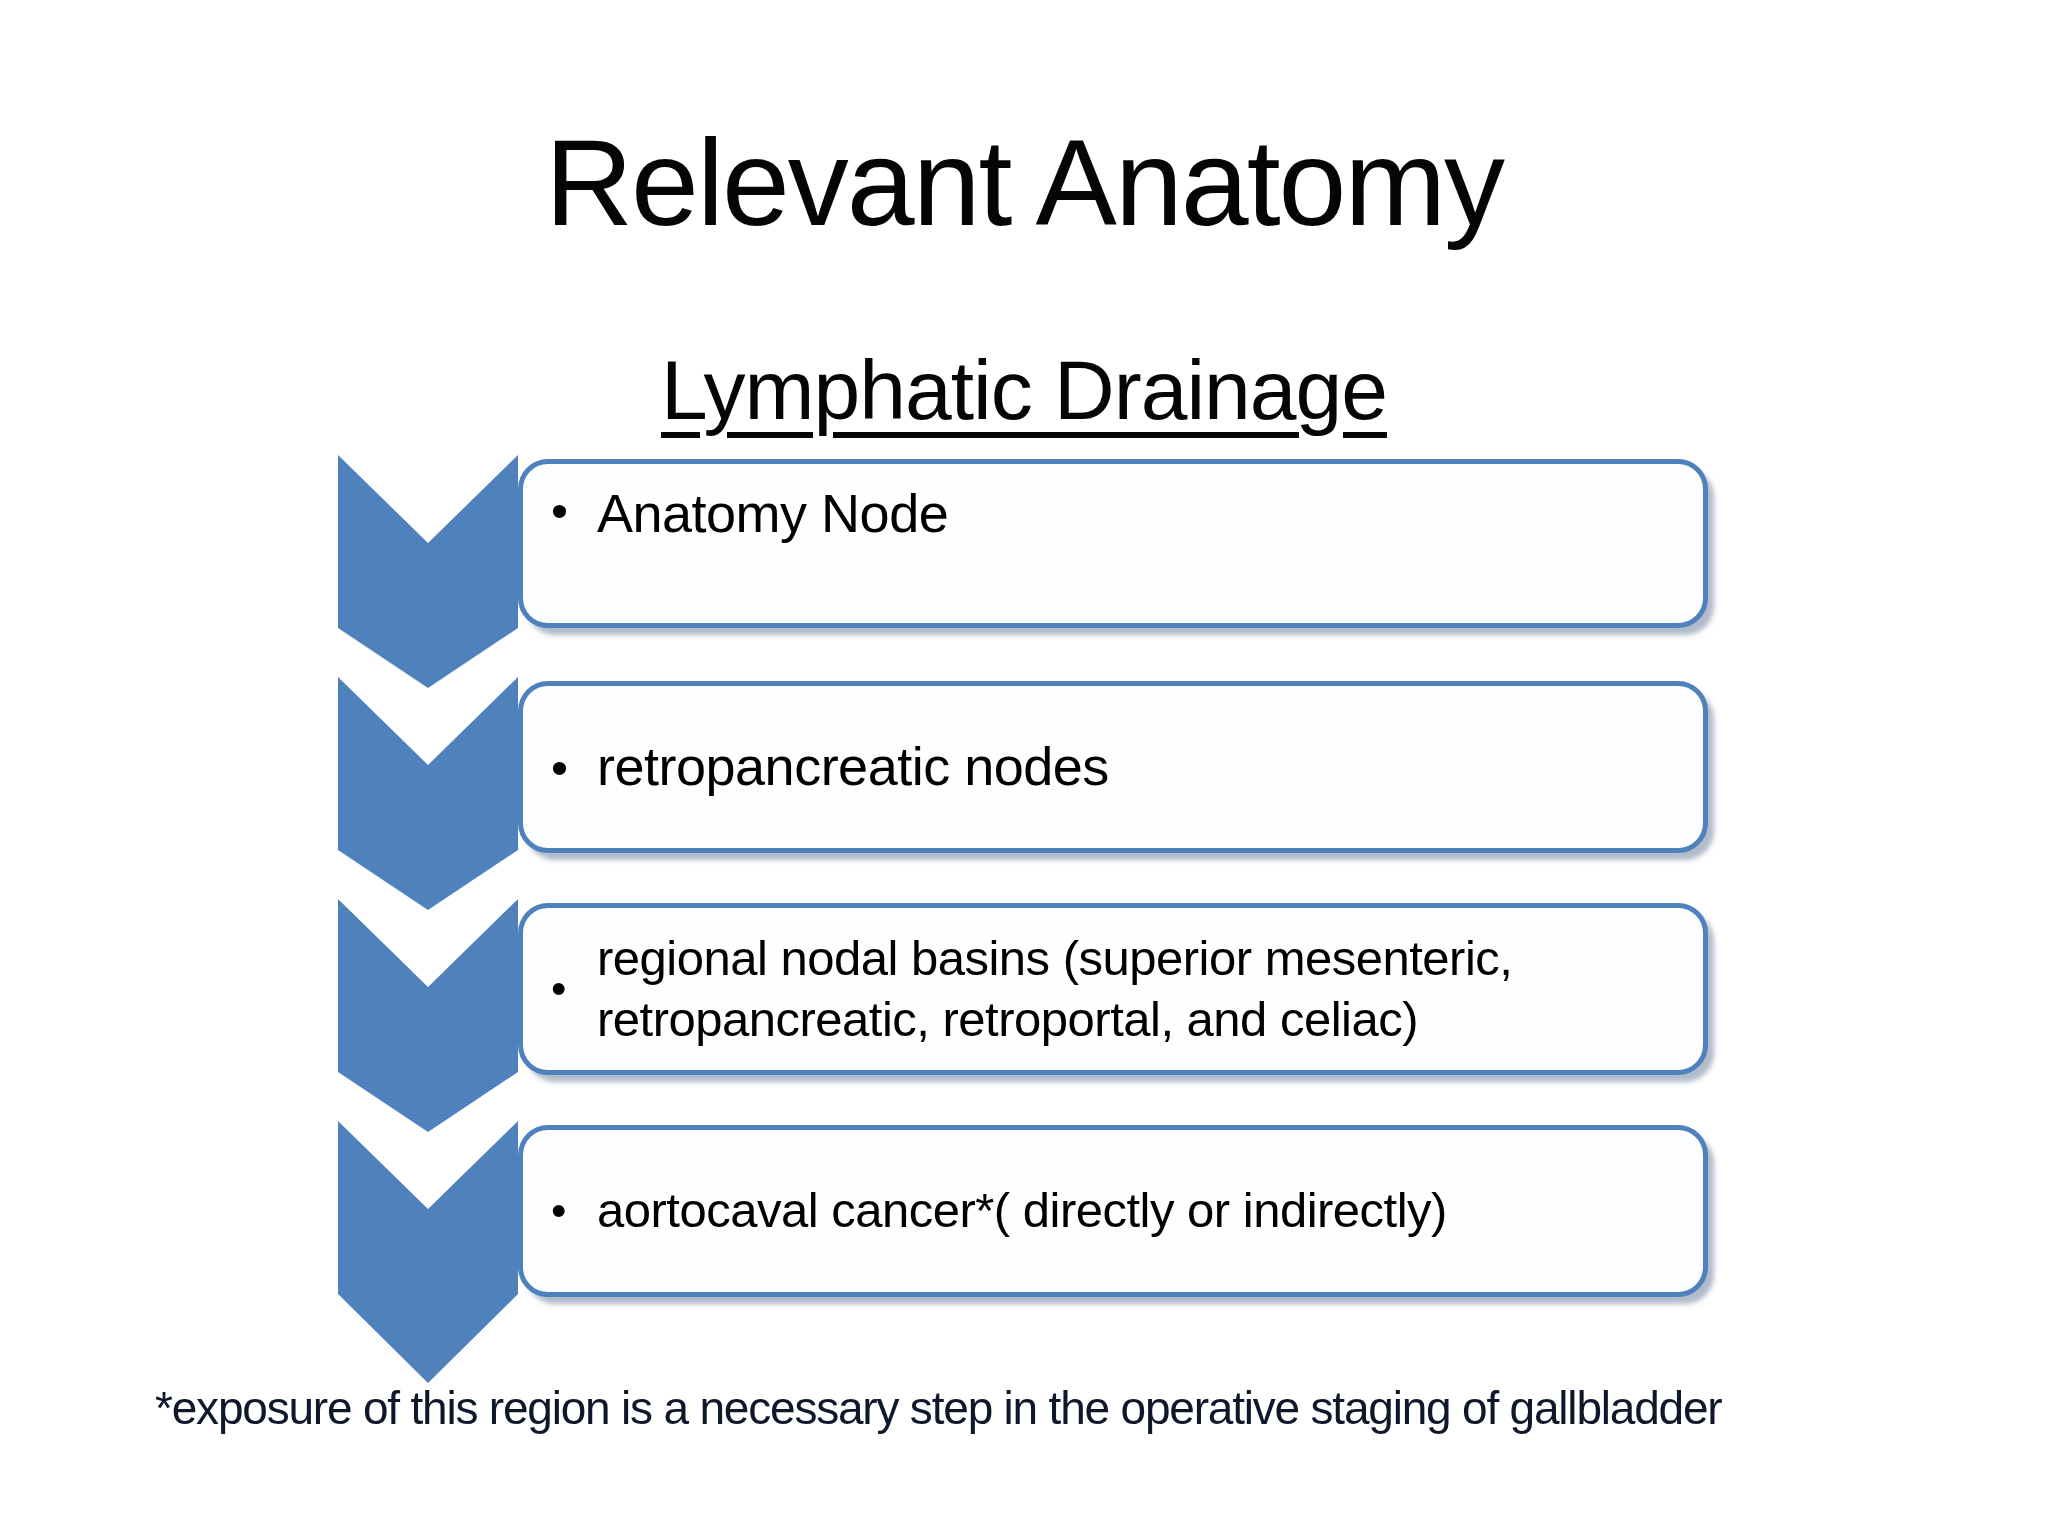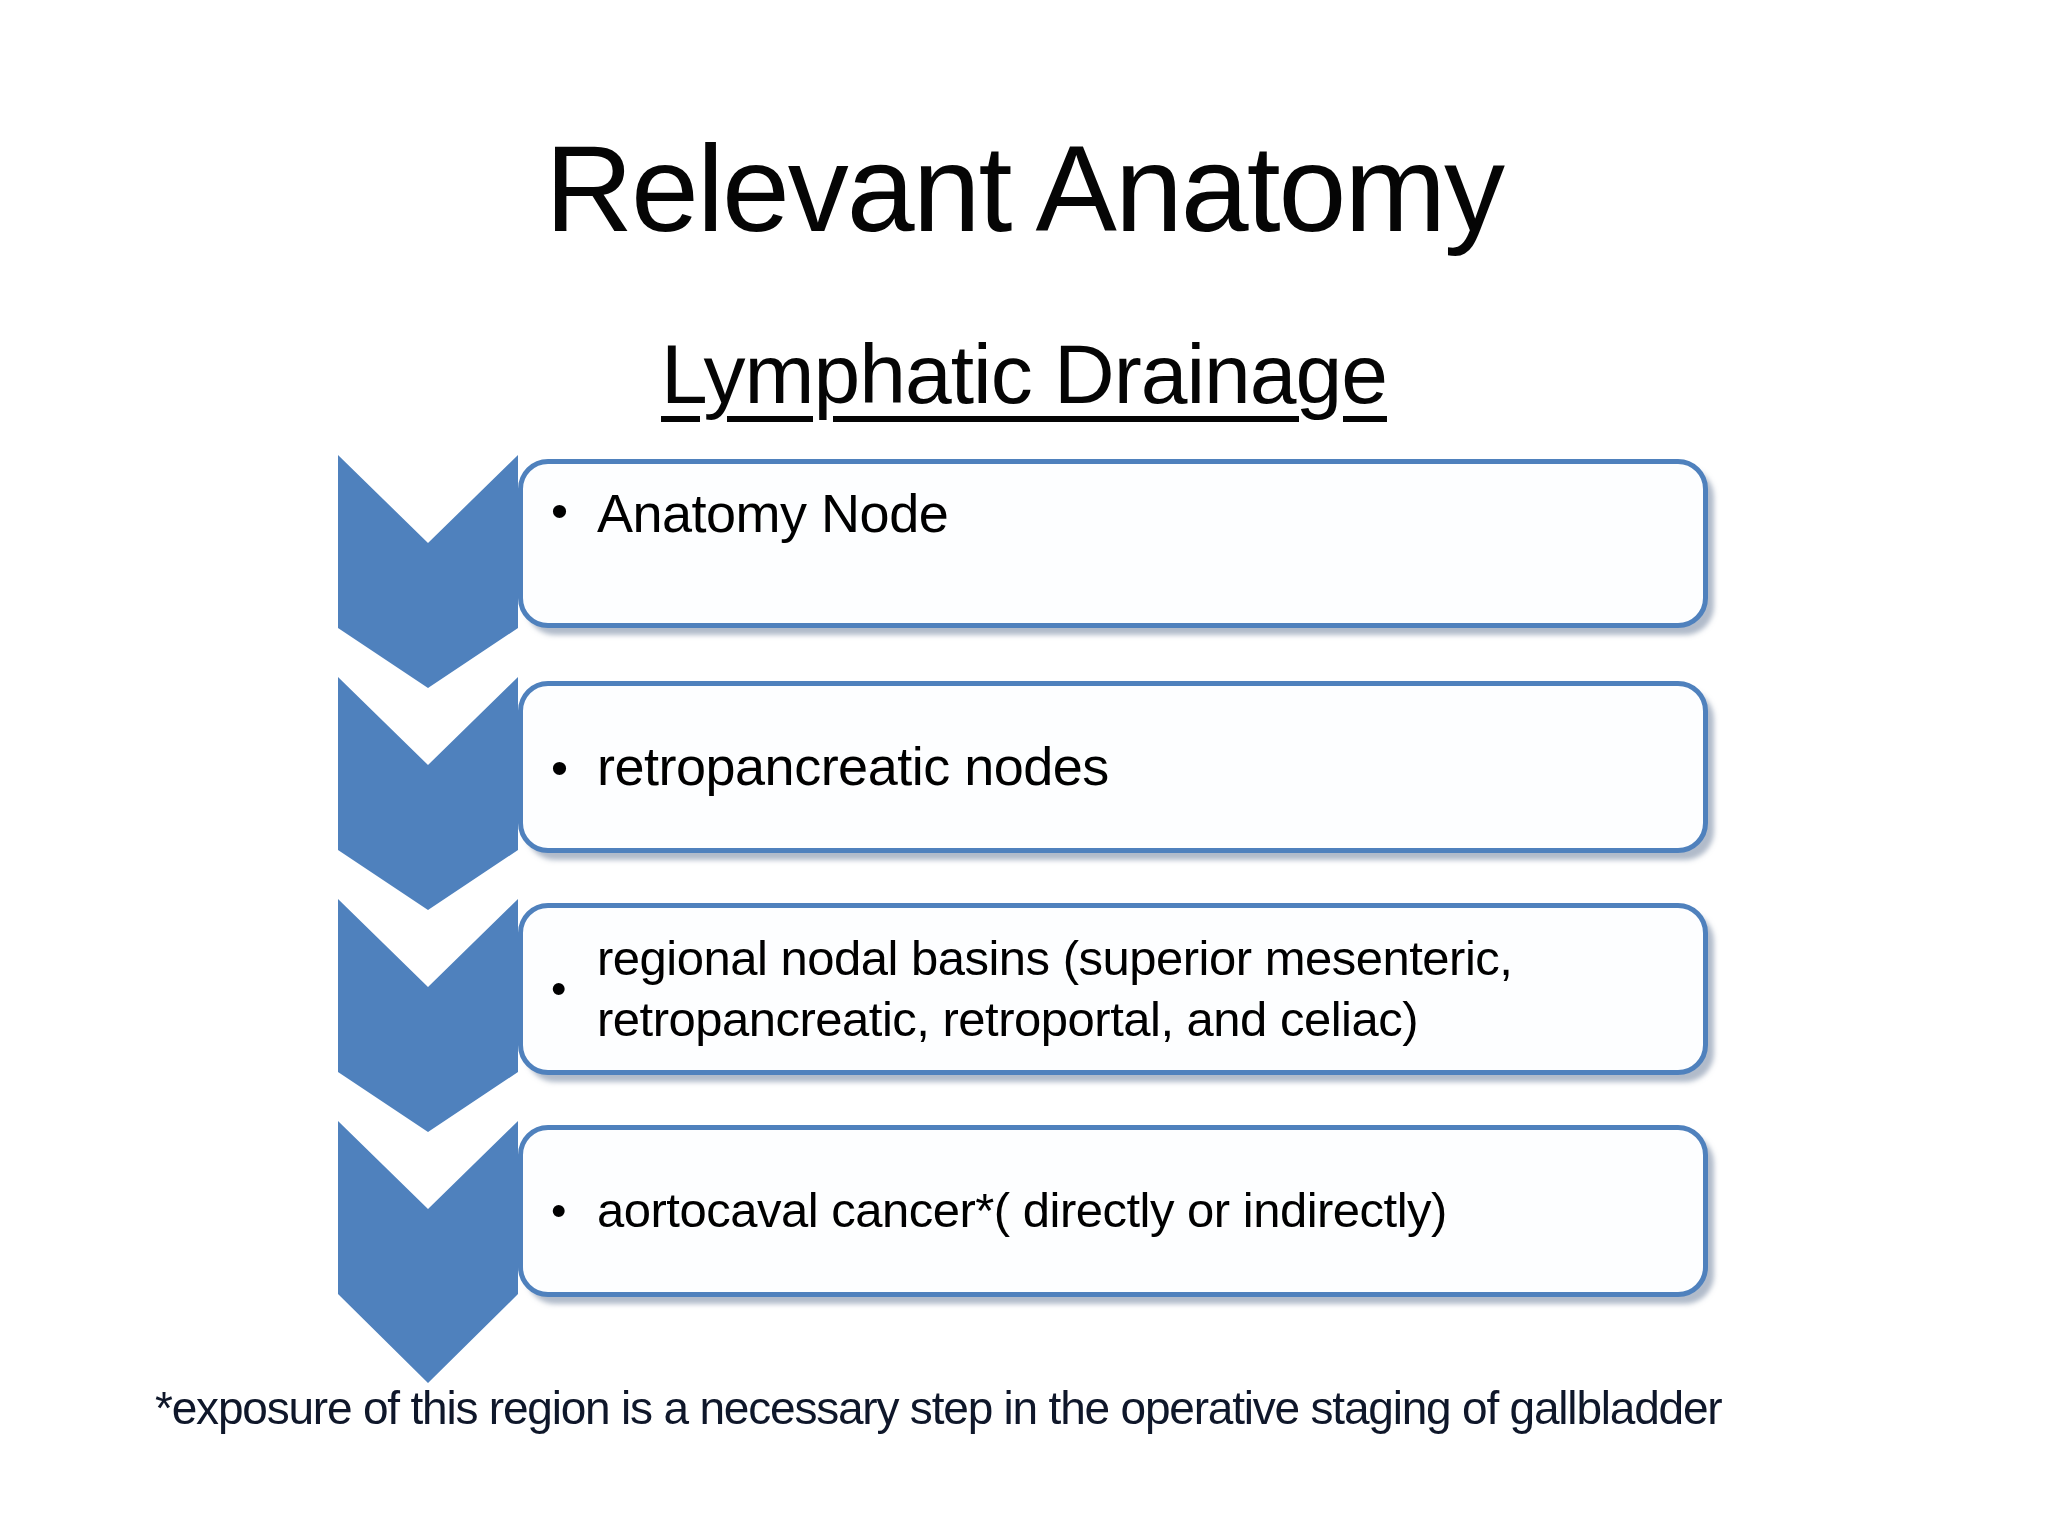--- a/index.html
+++ b/index.html
@@ -7,31 +7,31 @@
     position:relative;
     width:2048px;height:1536px;
     background:#ffffff;
     overflow:hidden;
     font-family:"Liberation Sans", sans-serif;
     color:#000;
   }
   .title{
     position:absolute;
     left:0;right:0;top:108px;
-    margin:14px;
+    margin:8px;
     text-align:center;
     font-size:122px;
     font-weight:400;
     letter-spacing:-2px;
     line-height:1.1;
     color:#050505;
   }
   .subtitle{
     position:absolute;
-    left:0;right:0;top:326px;
+    left:0;right:0;top:342px;
     margin:0;
     text-align:center;
     font-size:84px;
     font-weight:400;
     letter-spacing:-1px;
     line-height:1.15;
     color:#050505;
     text-decoration:underline;
     text-decoration-thickness:6px;
     text-underline-offset:13px;

